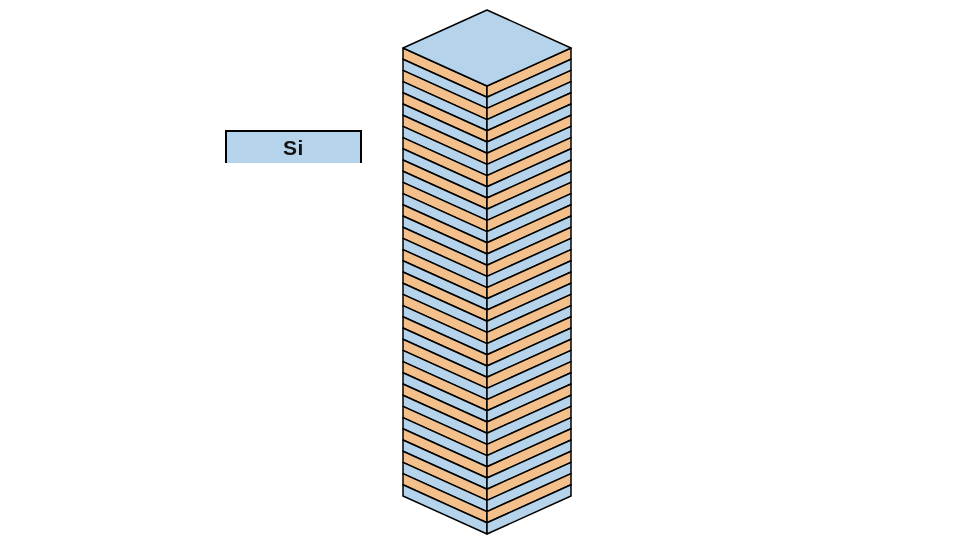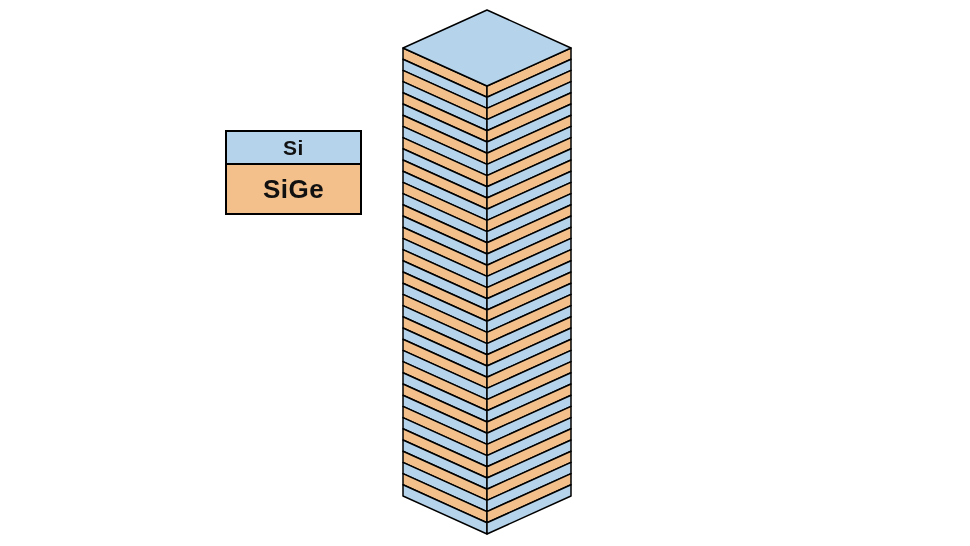--- a/index.html
+++ b/index.html
@@ -51,23 +51,20 @@
   }
 </style>
 </head>
 <body>
 
 <div class="diagram-canvas">
 
   <div class="legend">
     <div class="legend-row si" style="background: rgb(181, 212, 236);">
       <span>Si</span>
-    </div>
-    <div class="legend-row sige" style="background: rgb(243, 192, 139);">
-      <span>SiGe</span>
     </div>
   </div>
 
   <svg id="pillar-svg" class="pillar" width="970" height="546" viewBox="0 0 970 546">
       <polygon points="403,48 487,86 487,97.2 403,59.2" fill="#f3c08b" stroke="#000000" stroke-width="1.5" stroke-linejoin="round"></polygon>
       <polygon points="487,86 571,48 571,59.2 487,97.2" fill="#f3c08b" stroke="#000000" stroke-width="1.5" stroke-linejoin="round"></polygon>
       <polygon points="403,59.2 487,97.2 487,108.4 403,70.4" fill="#b5d4ec" stroke="#000000" stroke-width="1.5" stroke-linejoin="round"></polygon>
       <polygon points="487,97.2 571,59.2 571,70.4 487,108.4" fill="#b5d4ec" stroke="#000000" stroke-width="1.5" stroke-linejoin="round"></polygon>
       <polygon points="403,70.4 487,108.4 487,119.60000000000001 403,81.60000000000001" fill="#f3c08b" stroke="#000000" stroke-width="1.5" stroke-linejoin="round"></polygon>
       <polygon points="487,108.4 571,70.4 571,81.60000000000001 487,119.60000000000001" fill="#f3c08b" stroke="#000000" stroke-width="1.5" stroke-linejoin="round"></polygon>

